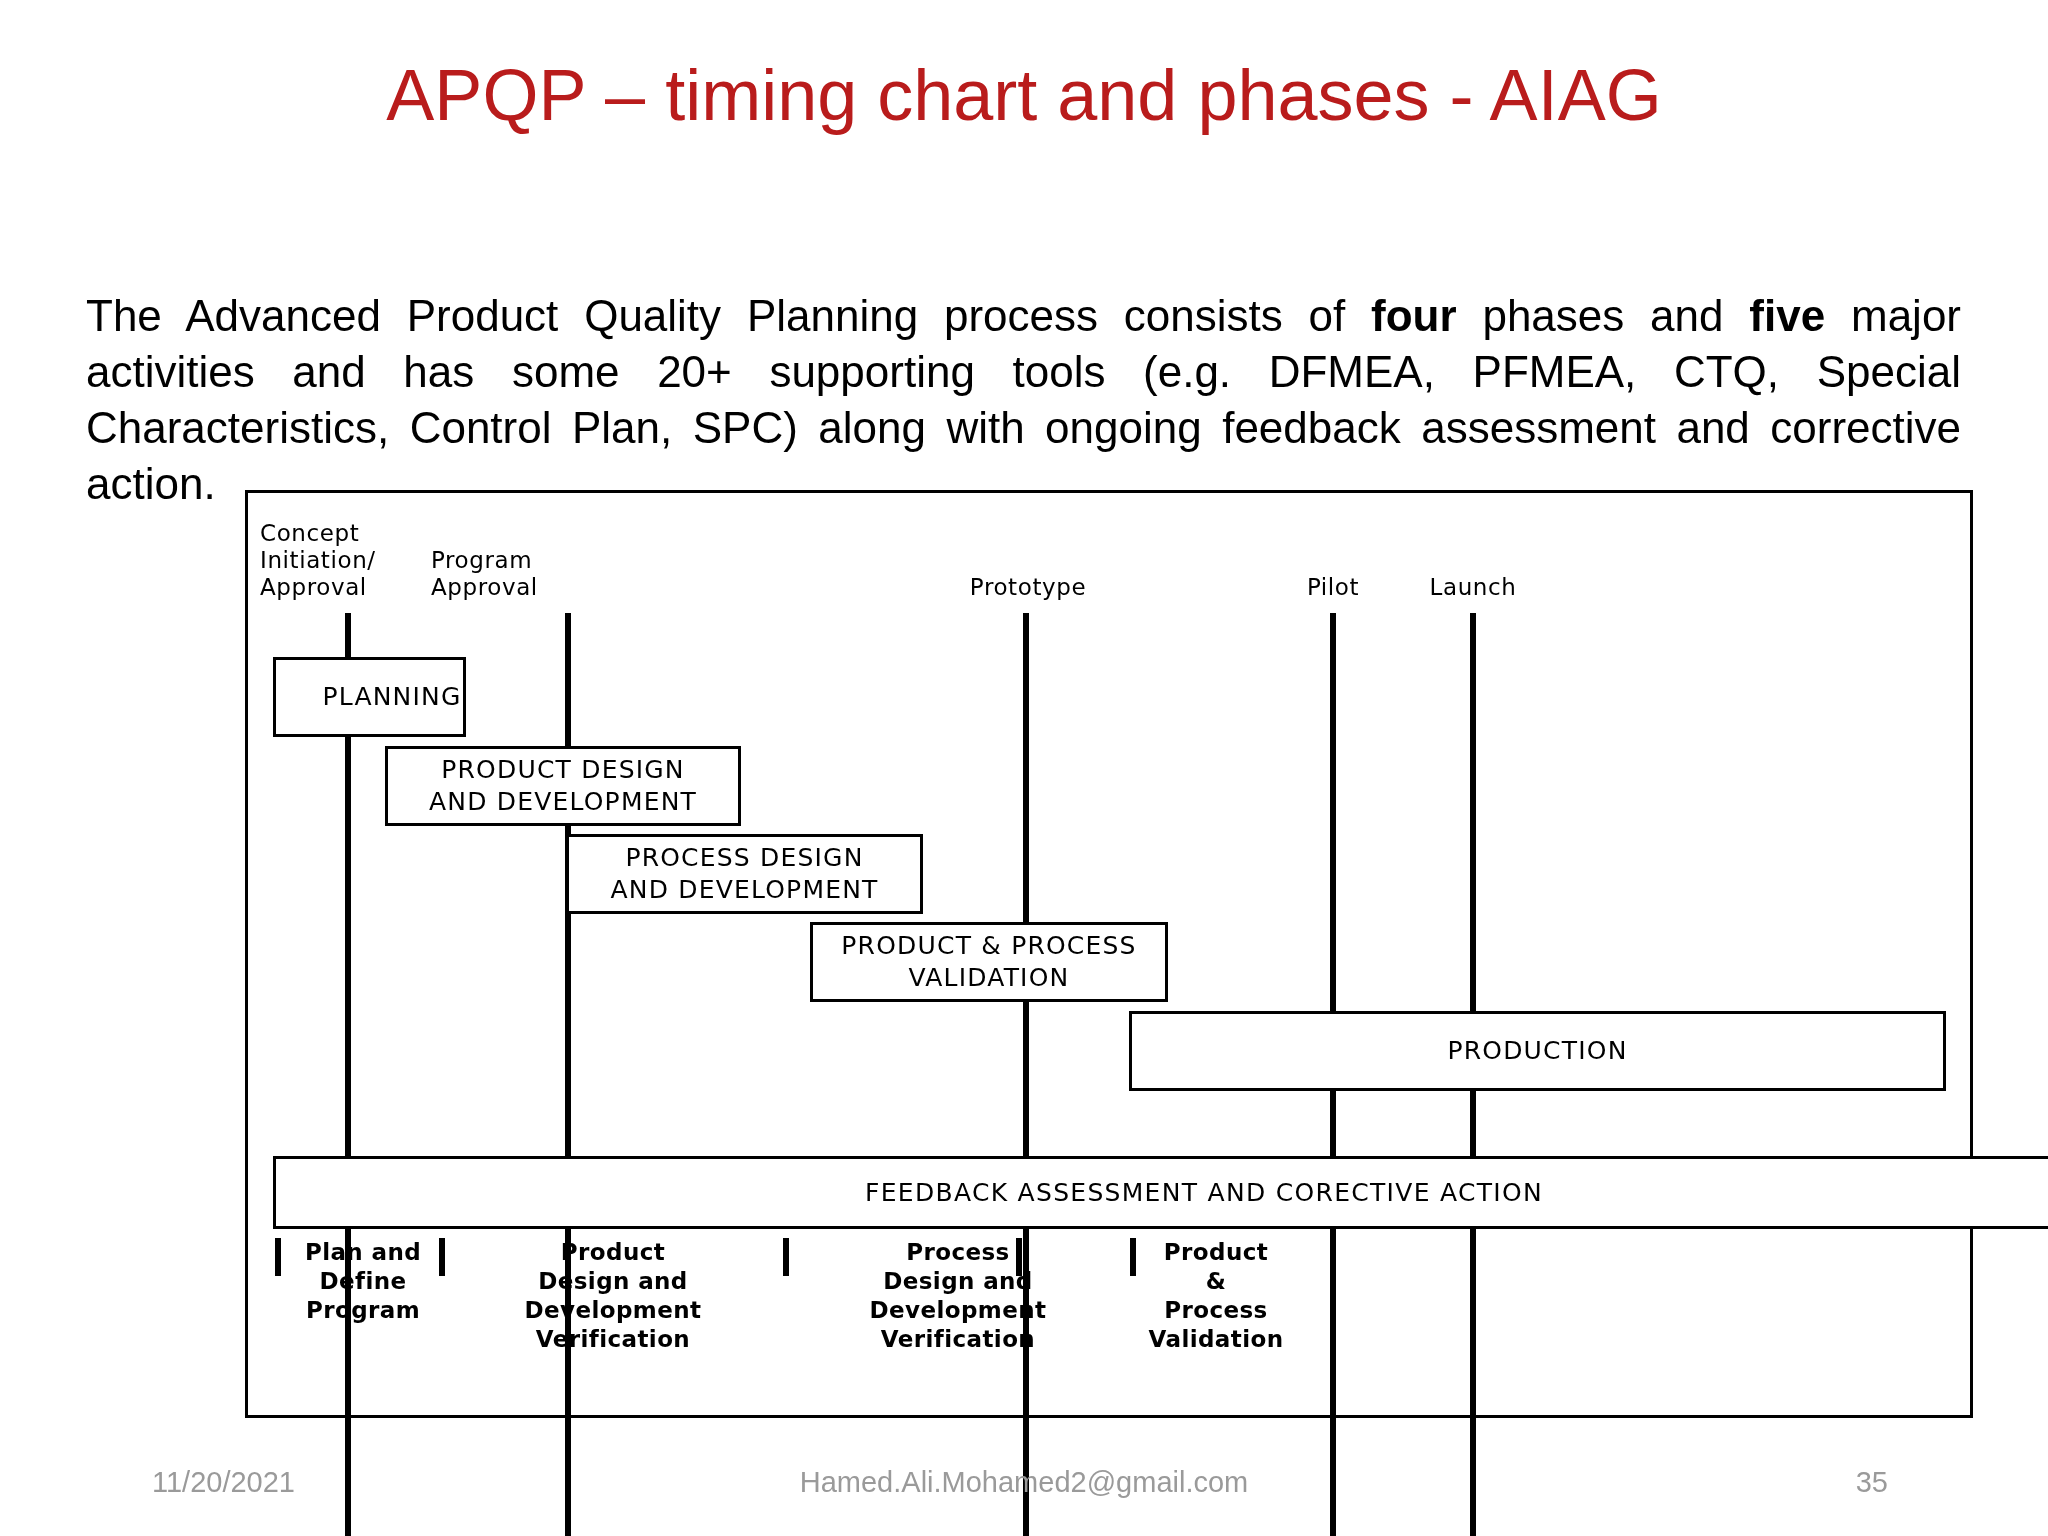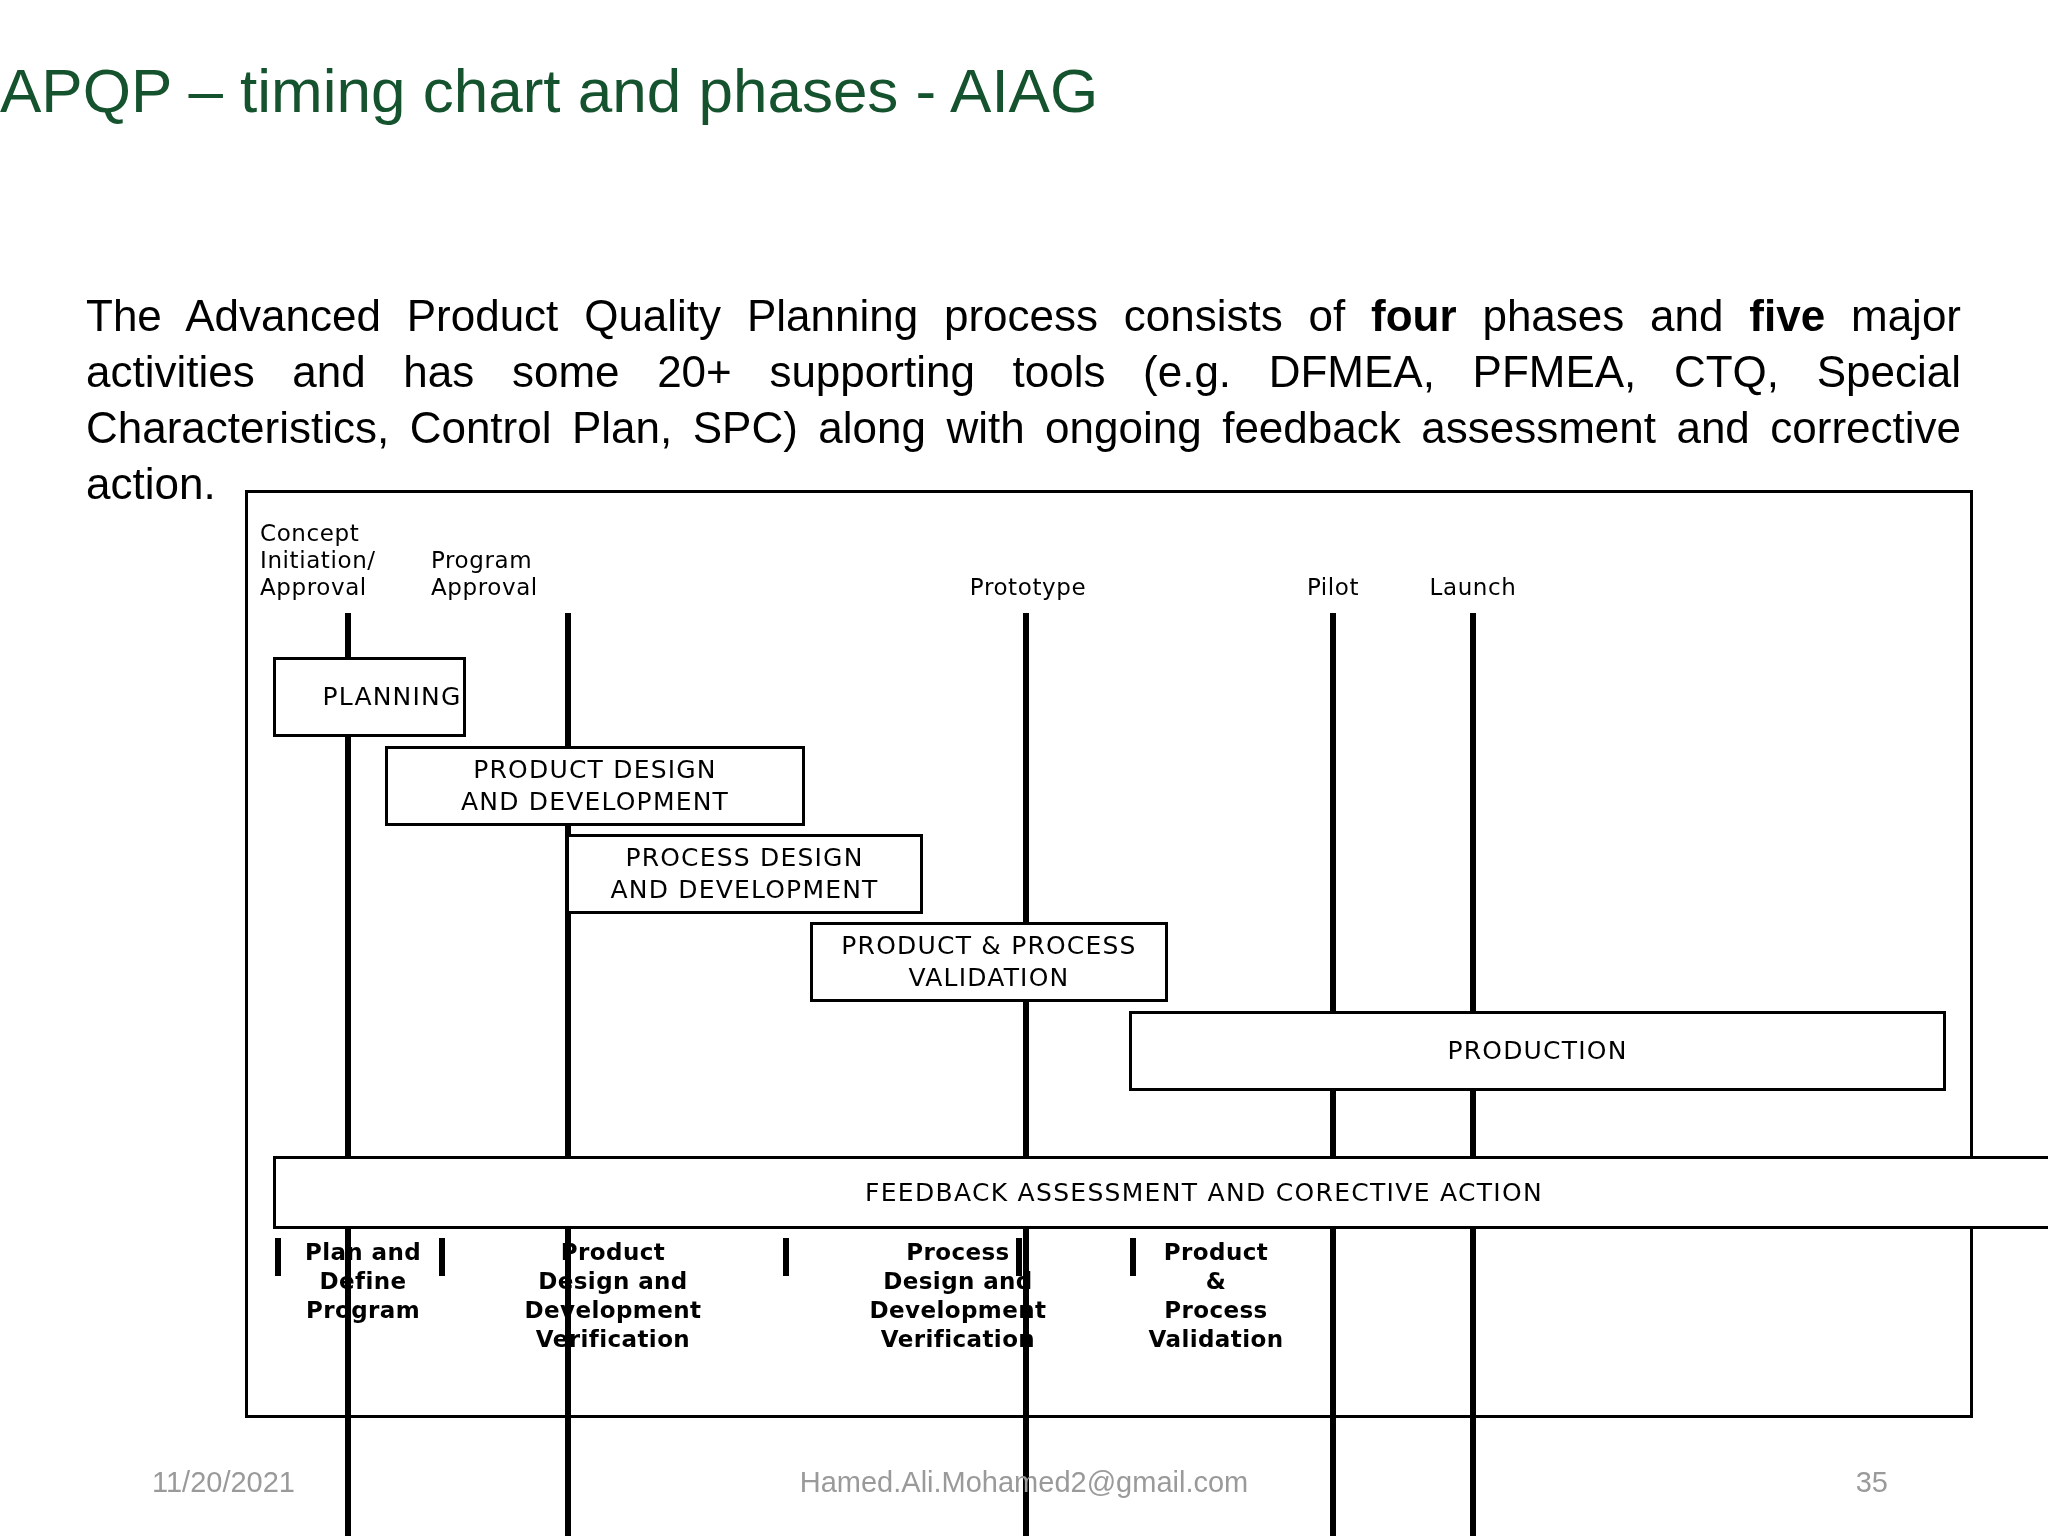--- a/index.html
+++ b/index.html
@@ -8,23 +8,23 @@
     background:#ffffff;
     font-family:"Liberation Sans", sans-serif;
     position:relative;
     overflow:hidden;
   }
 
   
   #slide-title{
     position:absolute;
     left:0; top:58px; width:2048px;
-    text-align:left;
-    color:#14532d;
-    font-size:62px;
+    text-align:center;
+    color:#b91c1c;
+    font-size:72px;
     font-weight:400;
     letter-spacing:0px;
     white-space:nowrap;
     line-height:1.05;
   }
 
   
   #body-paragraph{
     position:absolute;
     left:86px; top:288px; width:1875px;
@@ -151,21 +151,21 @@
 Initiation/
 Approval</div>
     <div class="milestone-label" style="left:183px; top:54px; width:160px; text-align:left;">Program
 Approval</div>
     <div class="milestone-label" style="left:670px; top:81px; width:220px; text-align:center;">Prototype</div>
     <div class="milestone-label" style="left:1005px; top:81px; width:160px; text-align:center;">Pilot</div>
     <div class="milestone-label" style="left:1135px; top:81px; width:180px; text-align:center;">Launch</div>
 
     <div class="phase-box" style="left:25px; top:164px; width:193px; height:80px;padding-left:45px;">PLANNING</div>
 
-    <div class="phase-box" style="left:137px; top:253px; width:420px; height:80px;">PRODUCT DESIGN
+    <div class="phase-box" style="left:137px; top:253px; width:356px; height:80px;">PRODUCT DESIGN
 AND DEVELOPMENT</div>
 
     <div class="phase-box" style="left:318px; top:341px; width:357px; height:80px;">PROCESS DESIGN
 AND DEVELOPMENT</div>
 
     <div class="phase-box" style="left:562px; top:429px; width:358px; height:80px;">PRODUCT &amp; PROCESS
 VALIDATION</div>
 
     <div class="phase-box" style="left:881px; top:518px; width:817px; height:80px;">PRODUCTION</div>
 

